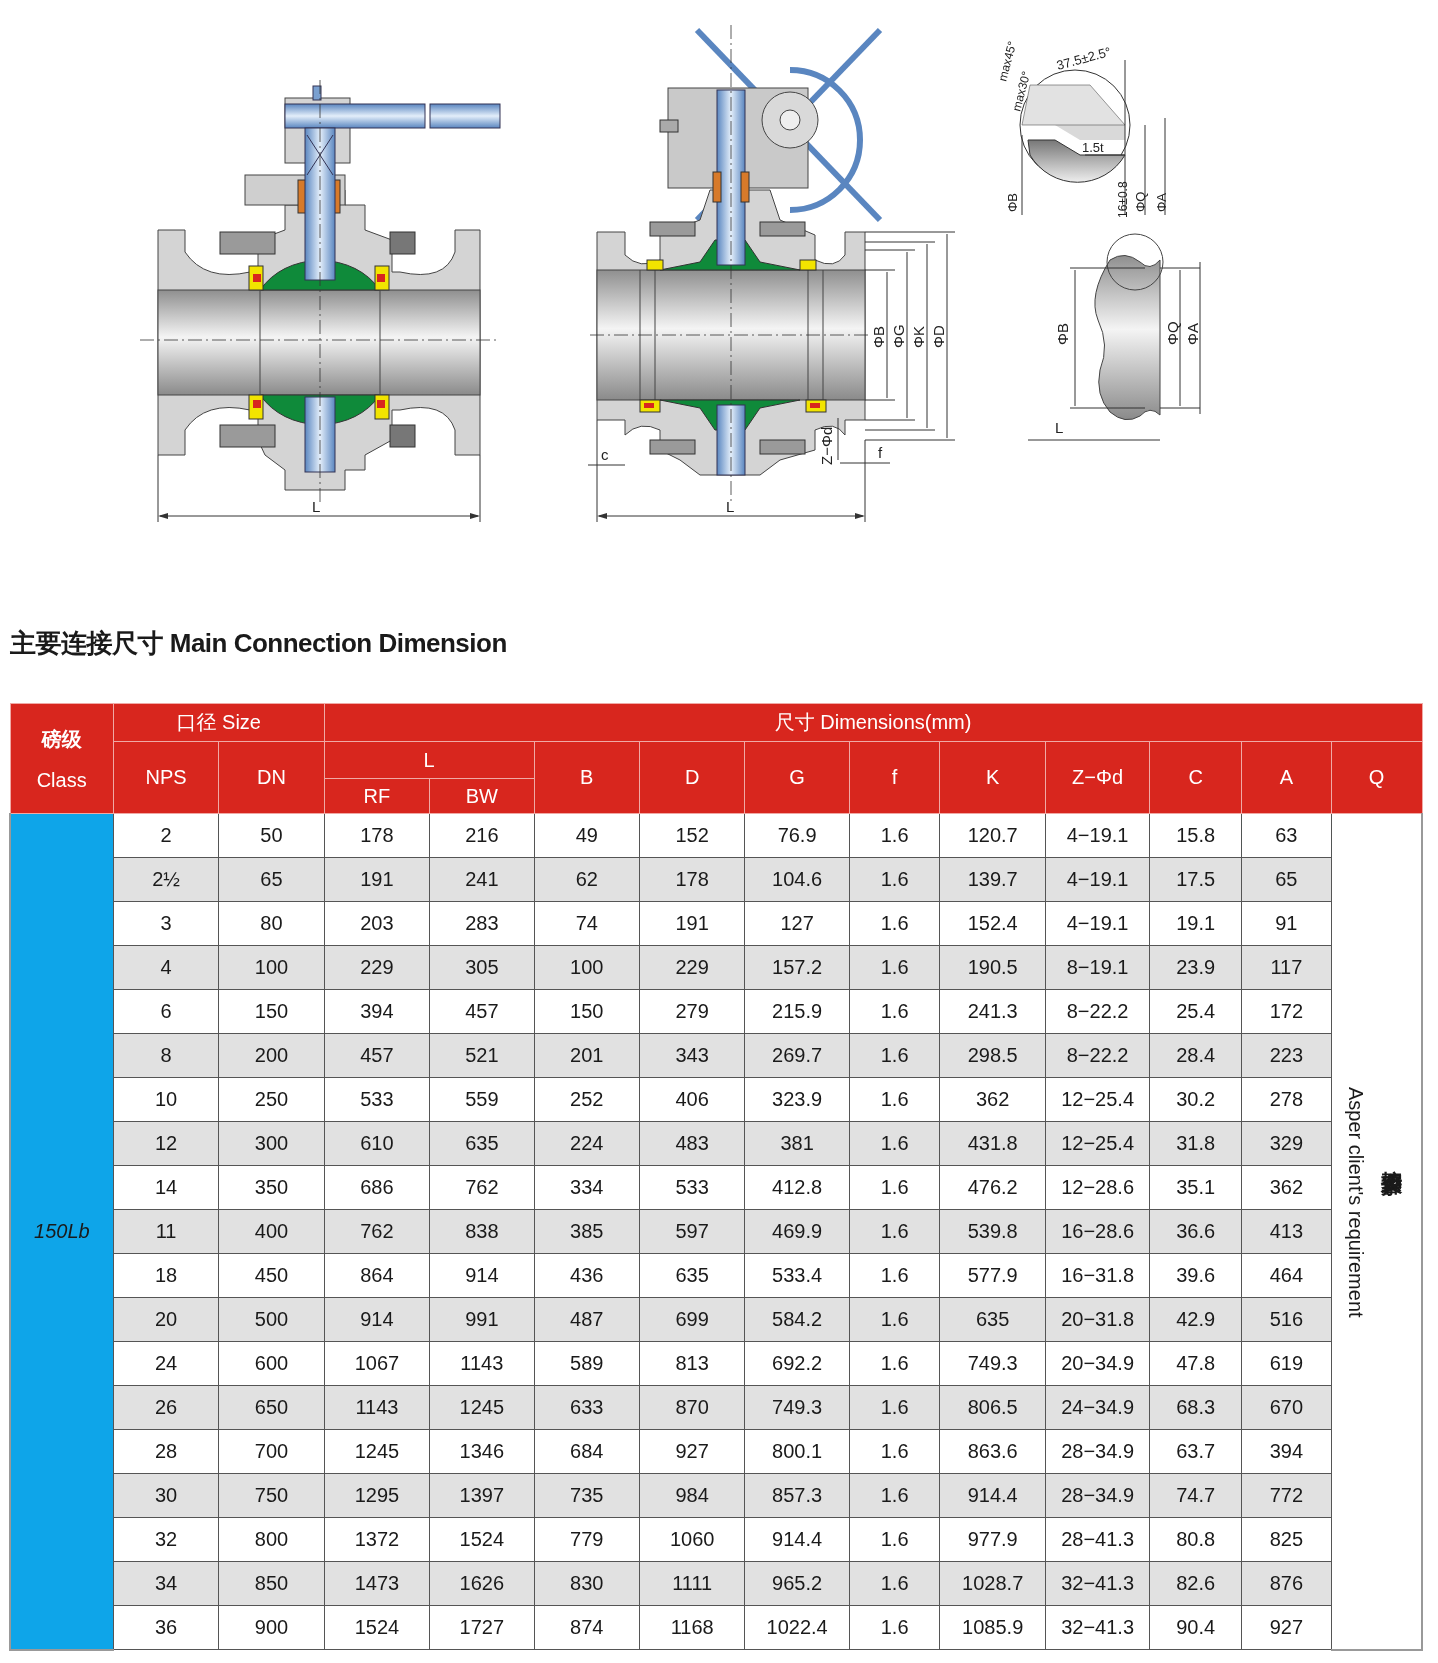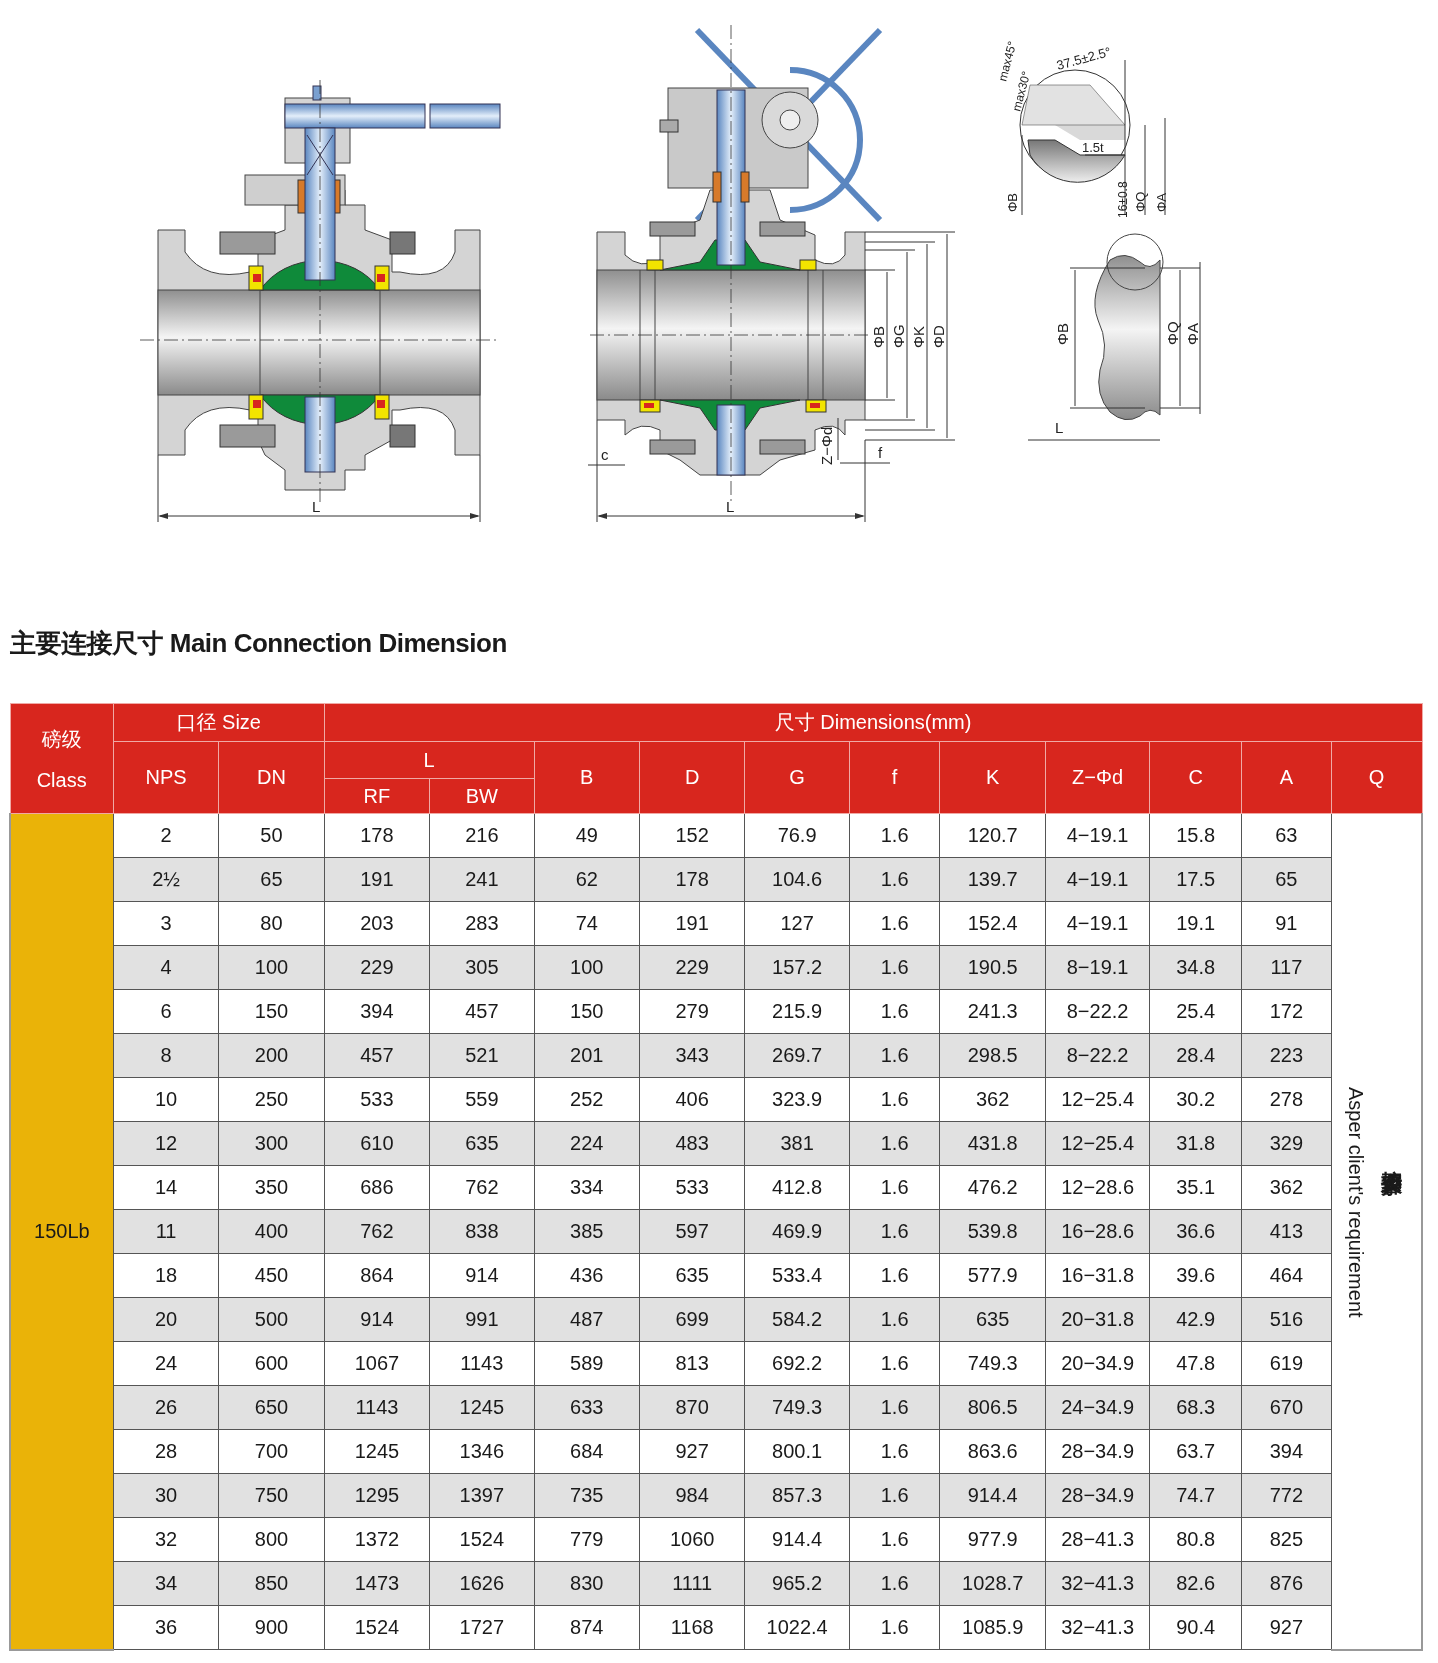--- a/index.html
+++ b/index.html
@@ -11,21 +11,21 @@
   .section-title { position:absolute; left:10px; top:626px; font-size:26px; font-weight:bold;
                    letter-spacing:-0.5px; color:#1a1a1a;text-align:right; }
   table.dims { position:absolute; left:9px; top:703px; border-collapse:collapse; table-layout:fixed;
                width:1414px; }
   table.dims th { background:#d8261e; color:#ffffff; font-weight:normal; font-size:20px;
                   border:1px solid #f0a9a5; padding:0; text-align:center; vertical-align:middle; }
   table.dims td { font-size:20px; text-align:center; vertical-align:middle; border:1px solid #555;
                   padding:0; height:43px; color:#1a1a1a; }
   table.dims tr.even td.cell { background:#e1e1e1; }
   table.dims tr.odd td.cell { background:#ffffff; }
-  td.classcell { background:#eab308; border-left:2px solid #999 !important; border-bottom:2px solid #999 !important; }
+  td.classcell { background:#0ea5e9; border-left:2px solid #999 !important; border-bottom:2px solid #999 !important;font-style:italic; }
   td.qcell { background:#fff; border-right:2px solid #999 !important; border-bottom:2px solid #999 !important; position:relative; }
   .q-en { position:absolute; left:12px; top:273px; writing-mode:vertical-rl; font-size:20px; white-space:nowrap; }
   .q-cn { position:absolute; left:46px; top:340px; writing-mode:vertical-rl; font-size:21px; font-weight:bold; white-space:nowrap; letter-spacing:1px;}
 </style>
 </head>
 <body>
 
 <div class="drawings">
 <svg width="1438" height="600" viewBox="0 0 1438 600">
   <defs>
@@ -231,21 +231,21 @@
       <col style="width:86px">
     <col style="width:100px">
       <col style="width:99px">
       <col style="width:87px">
     <col style="width:85px">
       <col style="width:86px">
   </colgroup>
   <thead>
     <tr style="height:38px">
       <th rowspan="3">
-        <div style="font-weight:normal;margin-bottom:16px">磅级</div>
+        <div style="font-weight:bold;margin-bottom:16px">磅级</div>
         <div>Class</div>
       </th>
       <th colspan="2">口径 Size</th>
       <th colspan="11">尺寸 Dimensions(mm)</th>
     </tr>
     <tr style="height:37px">
       <th rowspan="2">NPS</th>
       <th rowspan="2">DN</th>
       <th colspan="2">L</th>
       <th rowspan="2">B</th>
@@ -315,21 +315,21 @@
         <td class="cell">4</td>
         <td class="cell">100</td>
         <td class="cell">229</td>
         <td class="cell">305</td>
         <td class="cell">100</td>
         <td class="cell">229</td>
         <td class="cell">157.2</td>
         <td class="cell">1.6</td>
         <td class="cell">190.5</td>
         <td class="cell">8−19.1</td>
-        <td class="cell">34.8</td>
+        <td class="cell">23.9</td>
         <td class="cell">117</td>
       </tr>
       <tr class="odd">
         <td class="cell">6</td>
         <td class="cell">150</td>
         <td class="cell">394</td>
         <td class="cell">457</td>
         <td class="cell">150</td>
         <td class="cell">279</td>
         <td class="cell">215.9</td>

